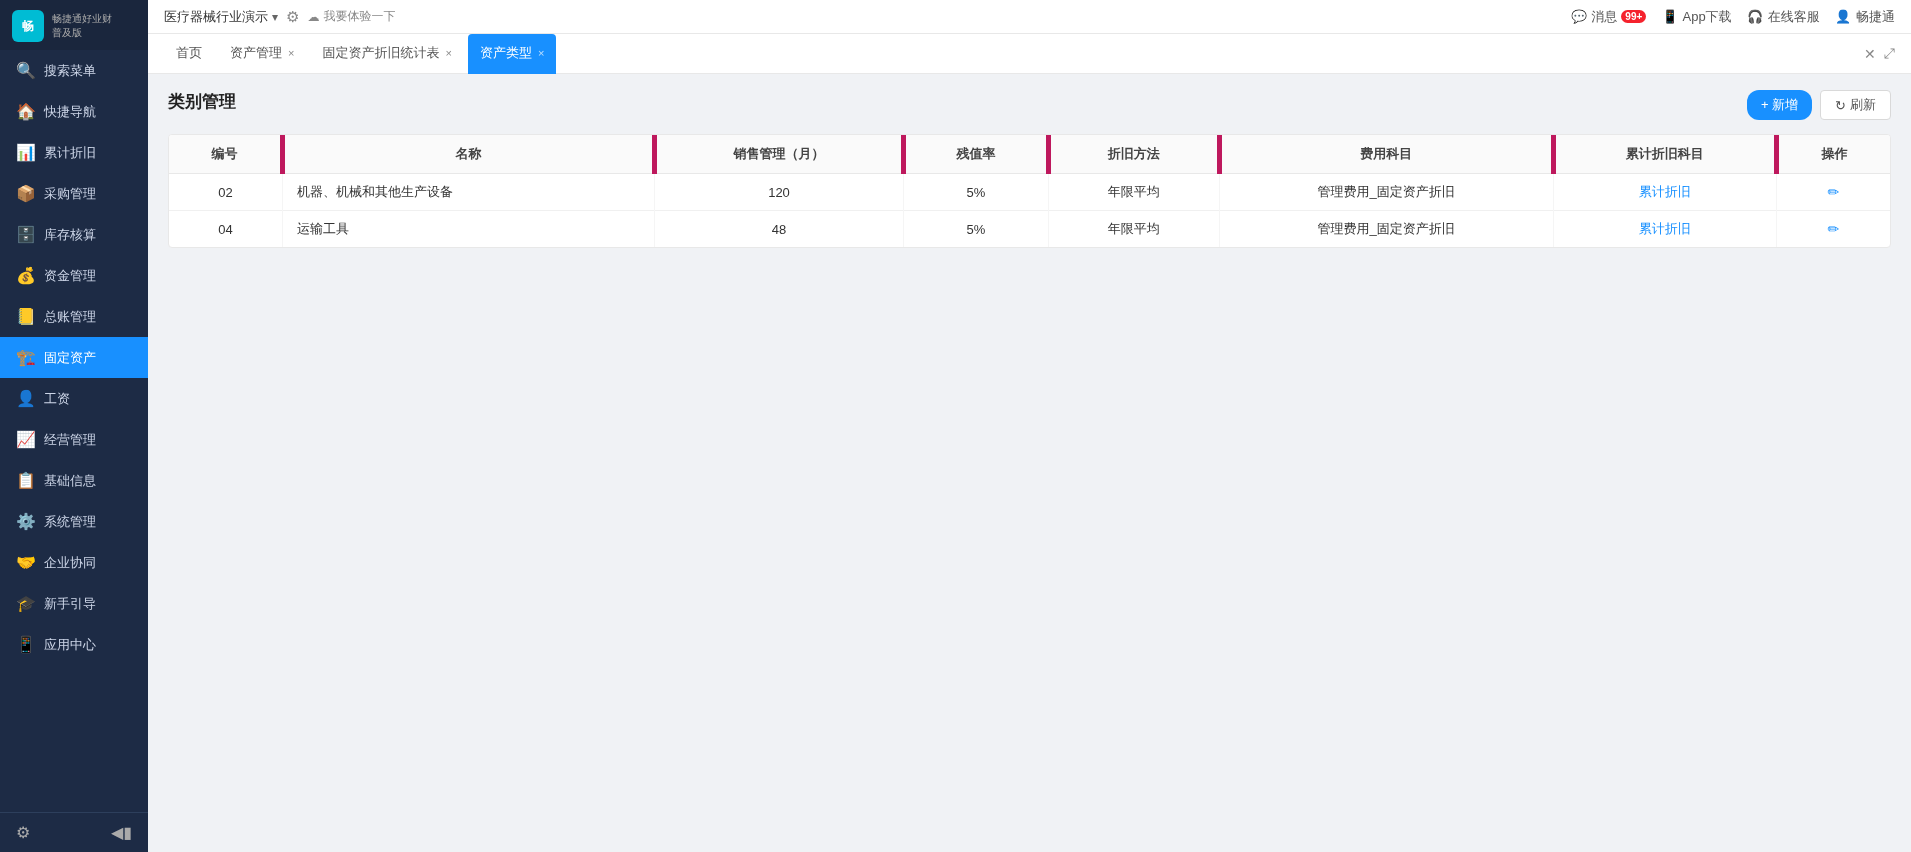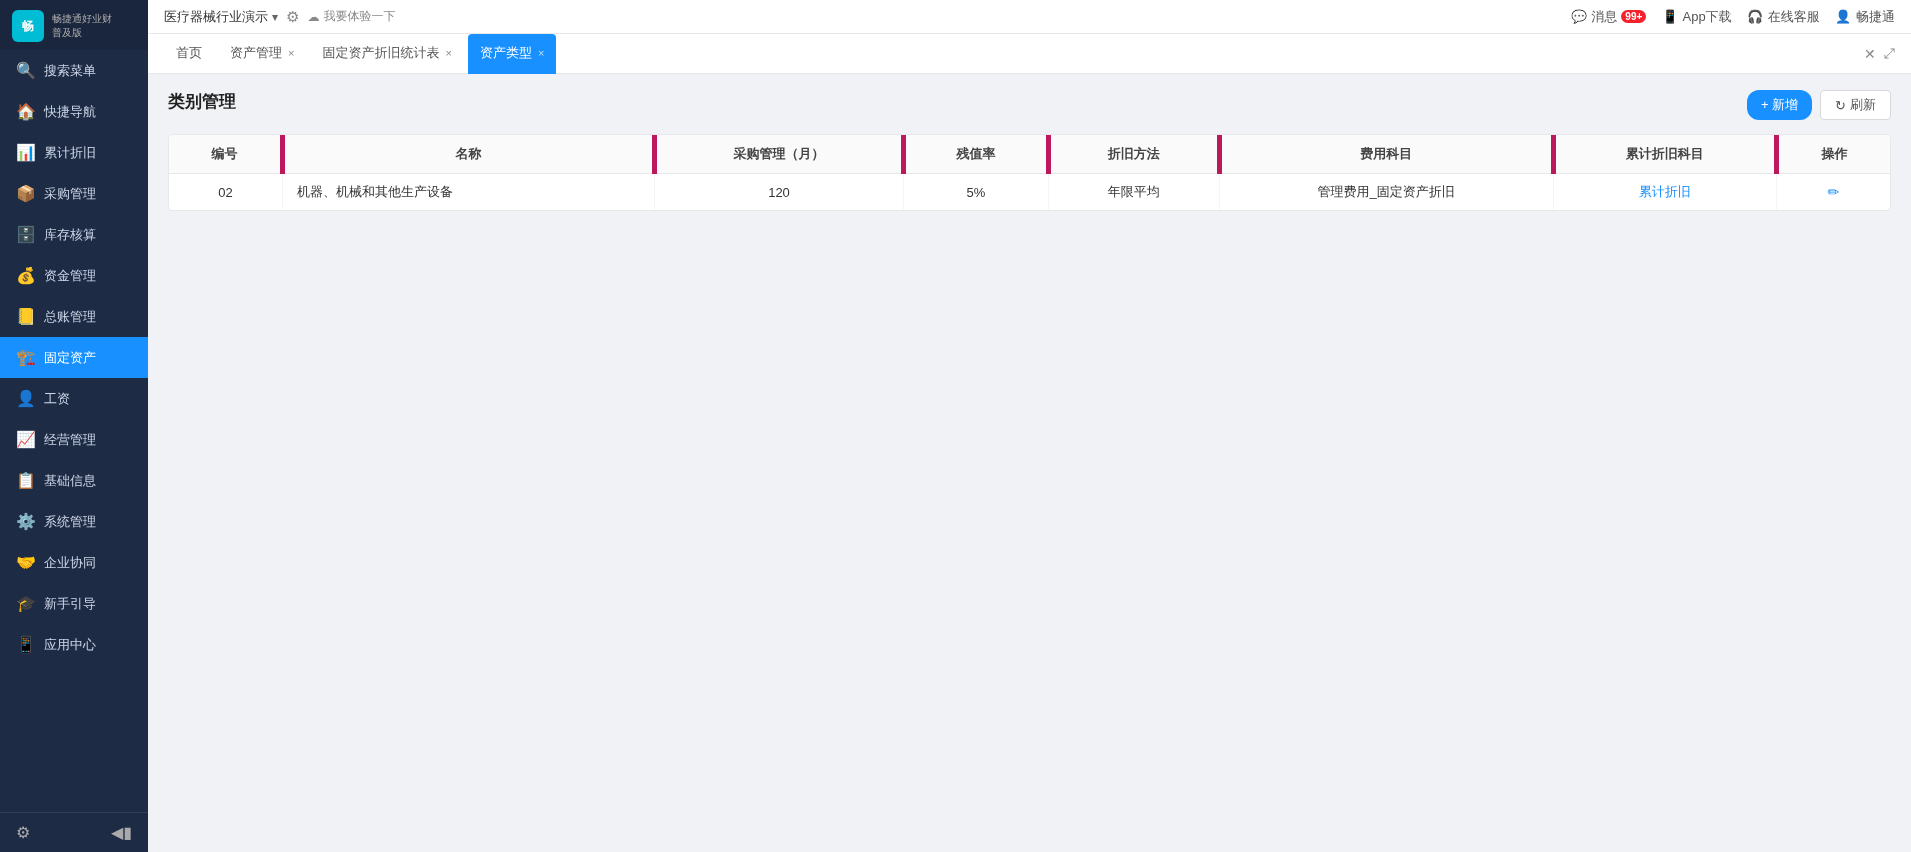--- a/index.html
+++ b/index.html
@@ -410,36 +410,46 @@
         </button>
       </div>
     </div>
 
     <div class="table-wrap">
       <table>
         <thead>
           <tr id="table-header-row">
               <th>编号</th>
               <th>名称</th>
-              <th>采购管理（月）</th>
+              <th>销售管理（月）</th>
               <th>残值率</th>
               <th>折旧方法</th>
               <th>费用科目</th>
               <th>累计折旧科目</th>
               <th>操作</th>
             </tr>
         </thead>
         <tbody id="table-body">
             <tr>
               <td class="td-id">02</td>
               <td class="td-name link-text">机器、机械和其他生产设备</td>
               <td class="">120</td>
               <td class="">5%</td>
               <td class="">年限平均</td>
               <td class="">管理费用_固定资产折旧</td>
               <td class="link-text">累计折旧</td>
               <td class="edit-icon">✏</td>
             </tr>
+            <tr>
+              <td class="td-id">04</td>
+              <td class="td-name link-text">运输工具</td>
+              <td class="">48</td>
+              <td class="">5%</td>
+              <td class="">年限平均</td>
+              <td class="">管理费用_固定资产折旧</td>
+              <td class="link-text">累计折旧</td>
+              <td class="edit-icon">✏</td>
+            </tr>
           </tbody>
       </table>
     </div>
   </div>
 </div>
 
 </body></html>

